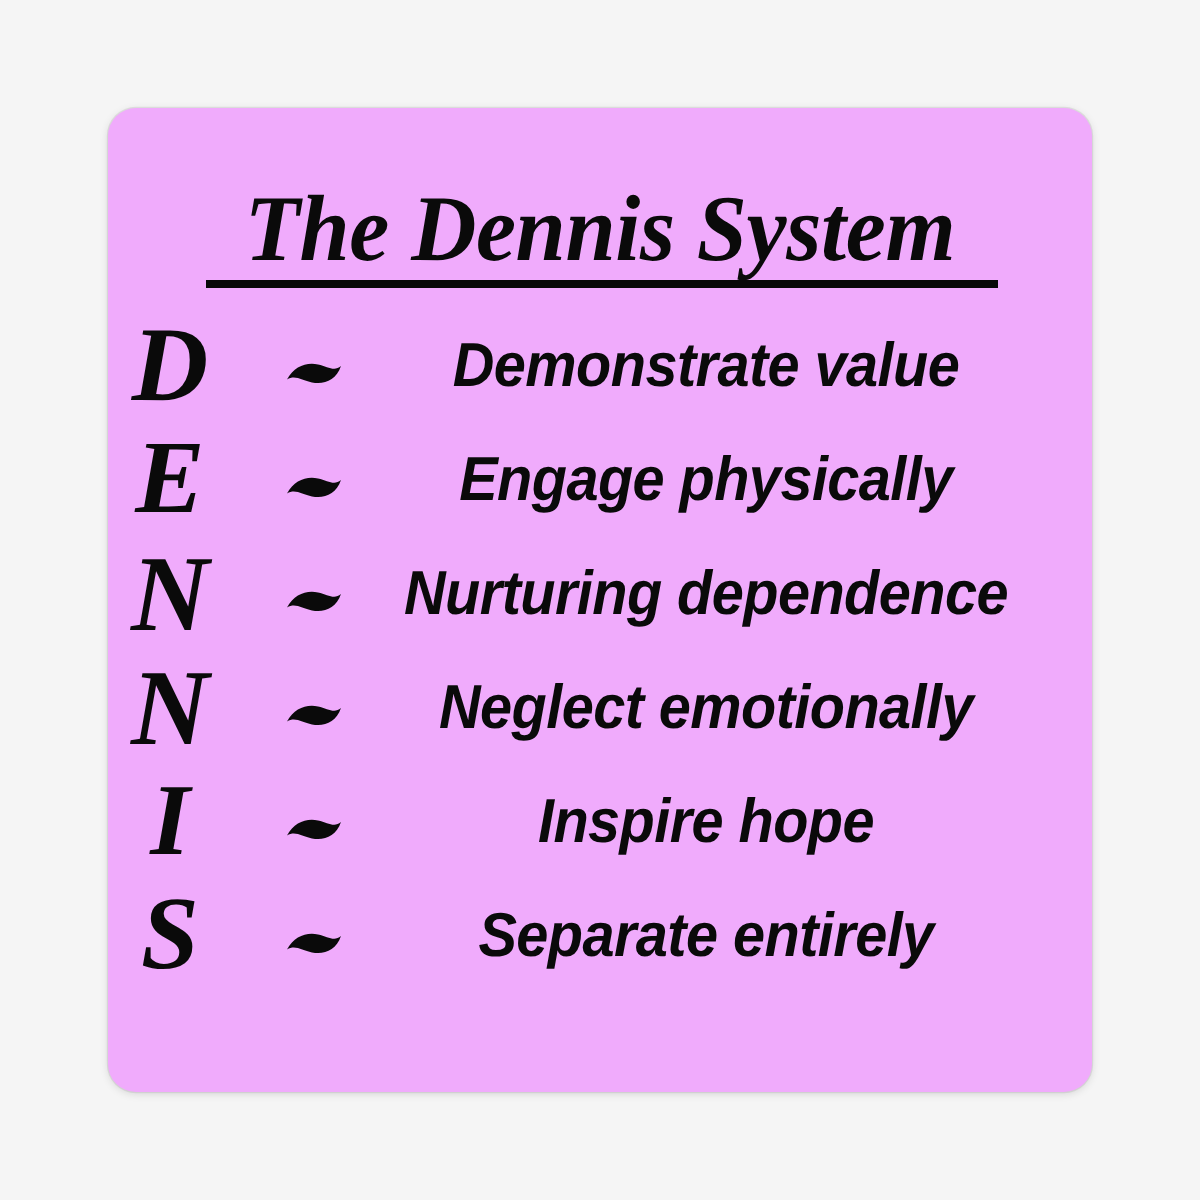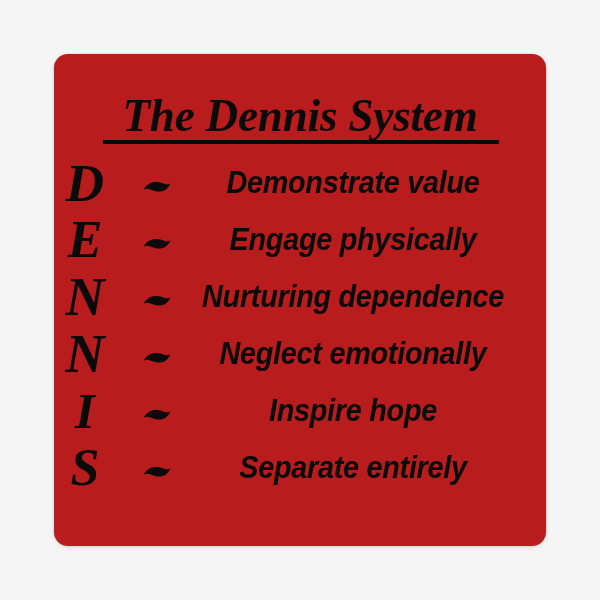--- a/index.html
+++ b/index.html
@@ -23,21 +23,21 @@
     background: #f5f5f5;
   }
 
   
   .sticker-card {
     position: absolute;
     left: 54px;
     top: 54px;
     width: 492px;
     height: 492px;
-    background: #b91c1c;
+    background: #f0abfc;
     border-radius: 14px;
     box-shadow: 0 1px 4px rgba(0,0,0,0.13),
                 0 0 0 0.6px rgba(0,0,0,0.07);
     overflow: hidden;
   }
 
   .sticker-inner {
     position: absolute;
     left: 0;
     top: 0;

